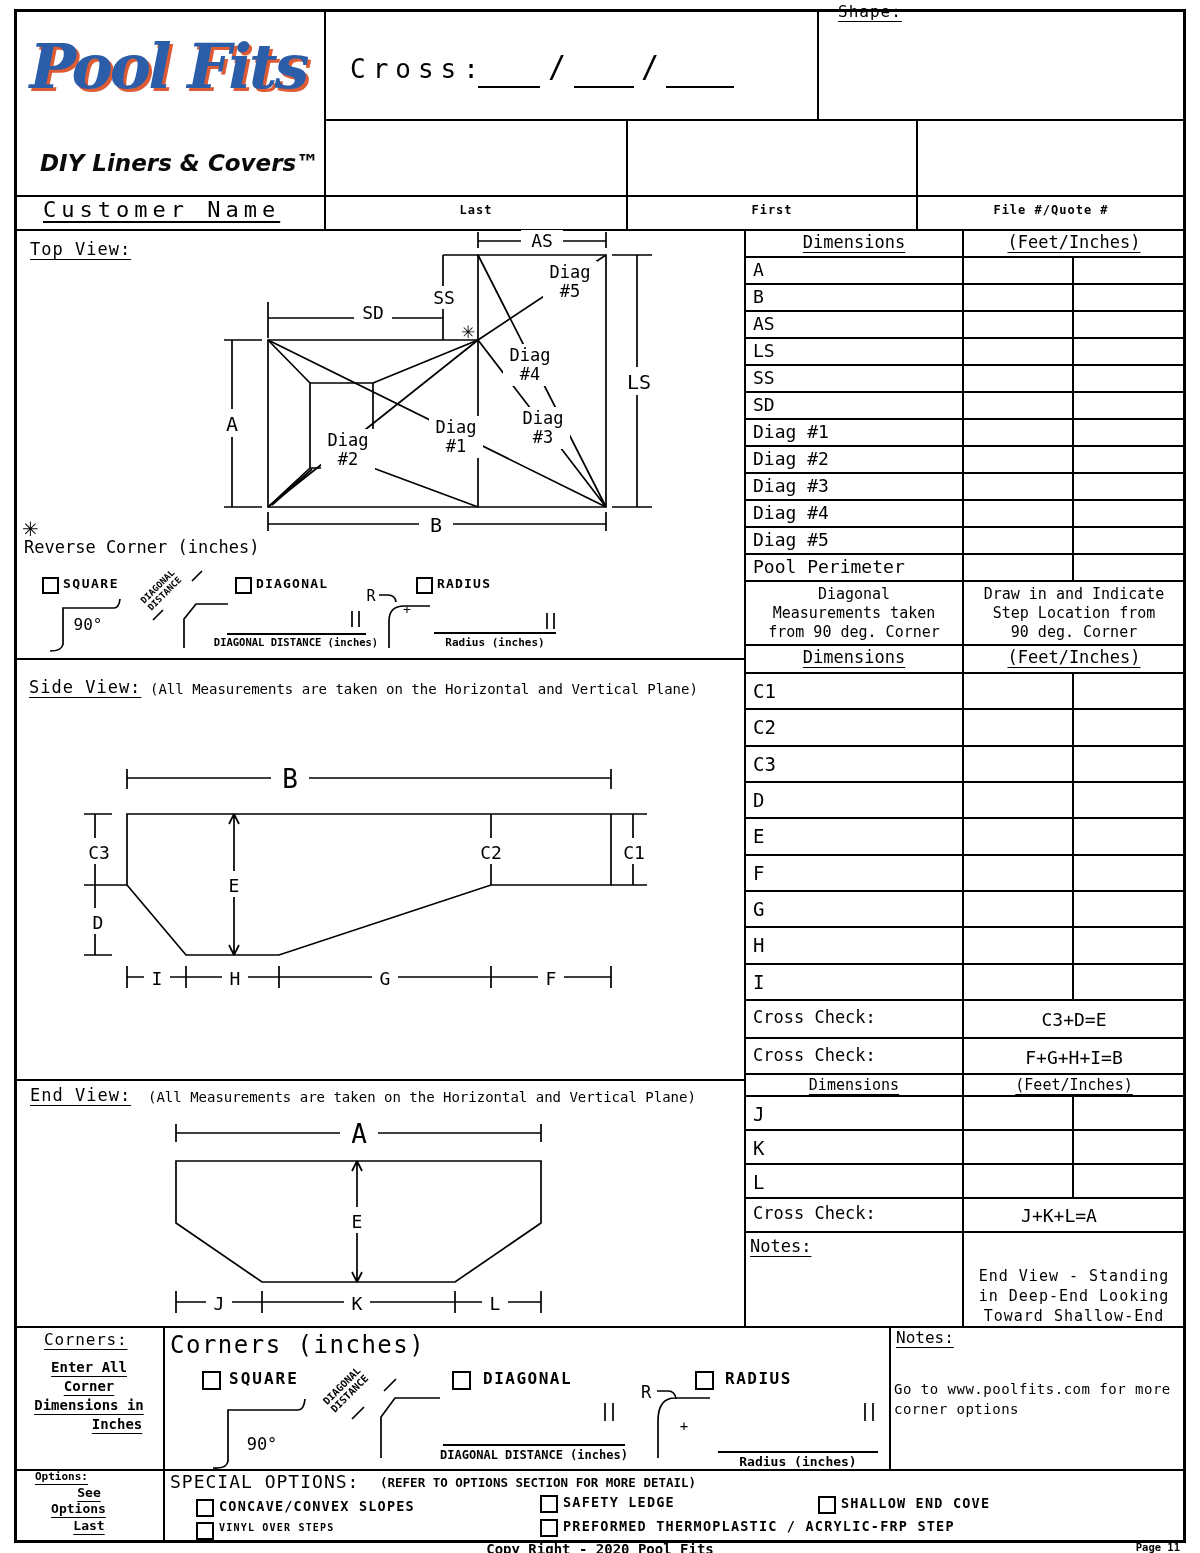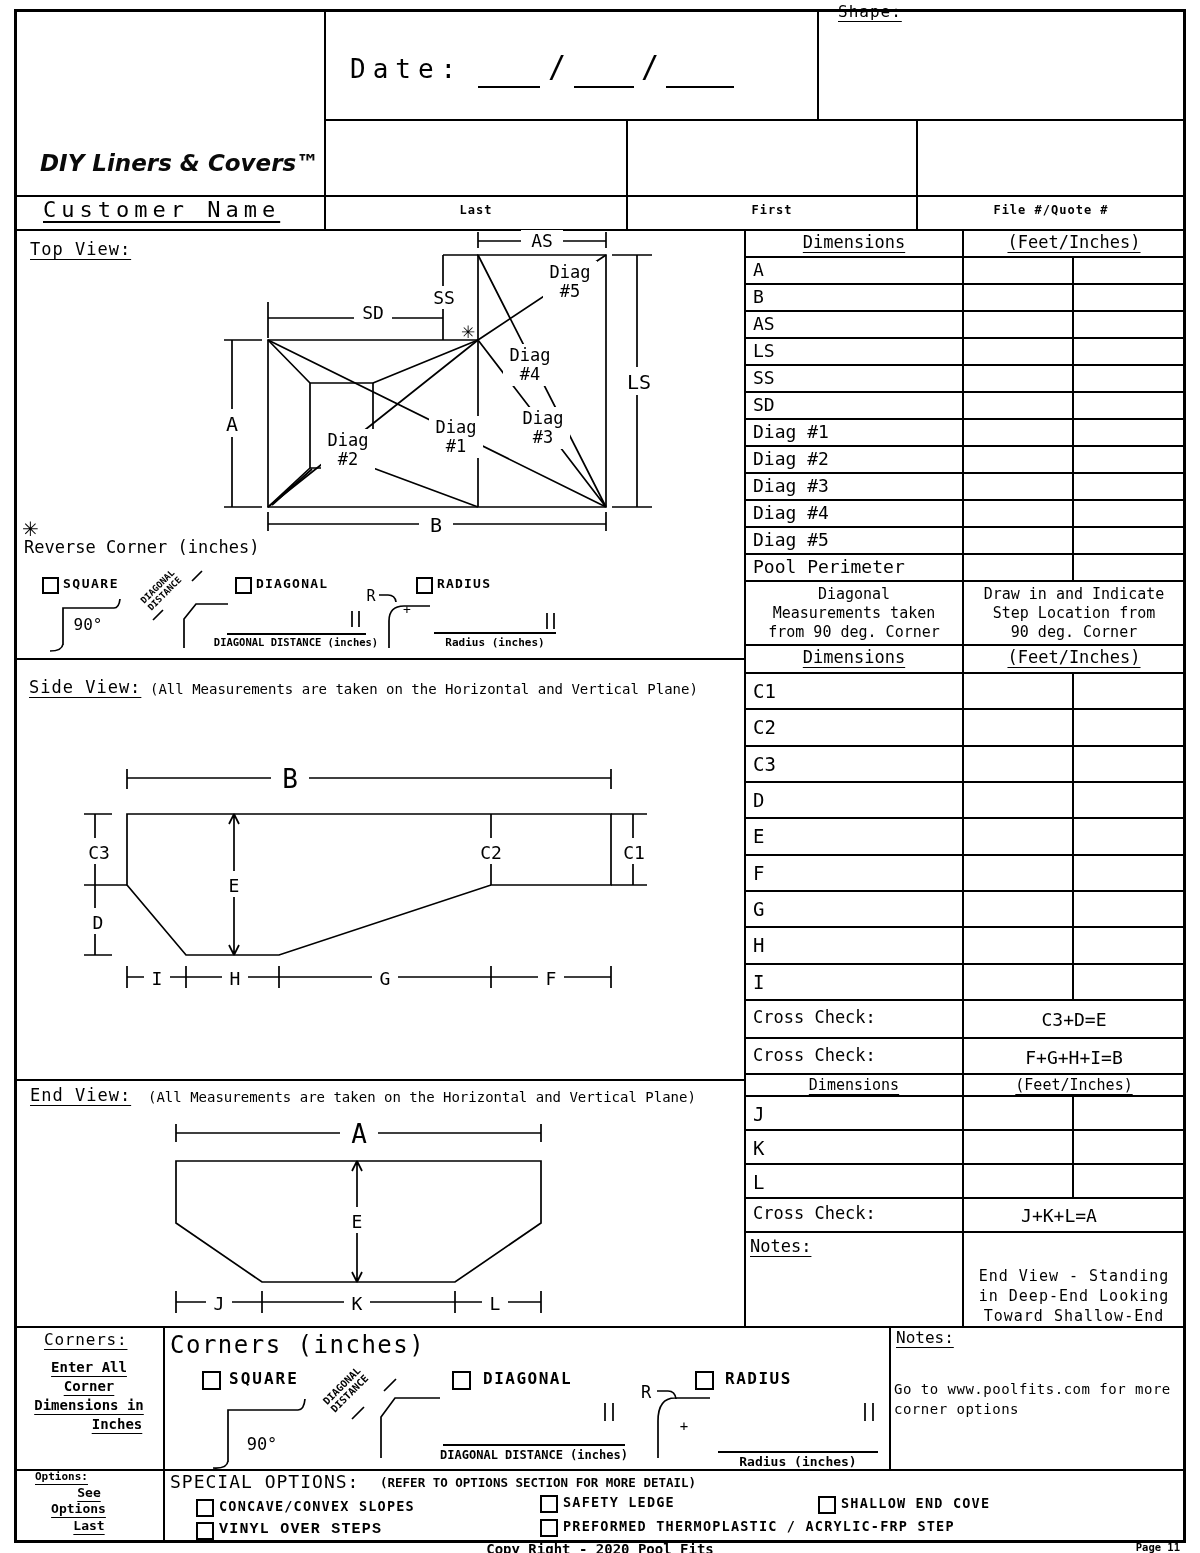--- a/index.html
+++ b/index.html
@@ -80,23 +80,24 @@
   <div class="ln" style="left:916px;top:119px;width:2px;height:111px;"></div>
   <div class="ln" style="left:744px;top:229px;width:2px;height:1098px;"></div>
   <div class="ln" style="left:962px;top:229px;width:2px;height:1098px;"></div>
   <div class="ln" style="left:1072px;top:256px;width:2px;height:326px;"></div>
   <div class="ln" style="left:1072px;top:672px;width:2px;height:328px;"></div>
   <div class="ln" style="left:1072px;top:1095px;width:2px;height:103px;"></div>
   <div class="ln" style="left:163px;top:1326px;width:2px;height:144px;"></div>
   <div class="ln" style="left:889px;top:1326px;width:2px;height:144px;"></div>
   <div class="ln" style="left:163px;top:1469px;width:2px;height:73px;"></div>
 
+  <div class="logo-main">Pool Fits</div>
   <div class="logo-sub">DIY Liners &amp; Covers™</div>
 
-  <span class="lbl" style="left:350px;top:55px;font-size:26px;letter-spacing:7px;">Date:</span>
+  <span class="lbl" style="left:350px;top:55px;font-size:26px;letter-spacing:7px;">Cross:</span>
   <div class="blankfld" style="left:478px;top:58px;width:62px;height:28px;"></div>
   <span class="lbl" style="left:548px;top:50px;font-size:30px;">/</span>
   <div class="blankfld" style="left:574px;top:58px;width:60px;height:28px;"></div>
   <span class="lbl" style="left:641px;top:50px;font-size:30px;">/</span>
   <div class="blankfld" style="left:666px;top:58px;width:68px;height:28px;"></div>
 
   <span class="lbl u" style="left:830px;top:3px;font-size:16px;letter-spacing:1px;margin-left:8px;">Shape:</span>
 
   <span class="lbl u" style="left:43px;top:198px;font-size:22px;letter-spacing:5px;">Customer Name</span>
   <div class="cell" style="left:326px;top:121px;width:299px;height:73px;"></div>
@@ -249,21 +250,21 @@
   <div class="lbl ctr b u" style="left:15px;top:1486px;width:148px;font-size:13px;">See</div>
   <div class="lbl ctr b u" style="left:15px;top:1502px;width:127px;font-size:13px;">Options</div>
   <div class="lbl ctr b u" style="left:15px;top:1519px;width:148px;font-size:13px;">Last</div>
 
   <span class="lbl" style="left:170px;top:1472px;font-size:18px;letter-spacing:1px;">SPECIAL OPTIONS:</span>
   <span class="lbl b" style="left:380px;top:1476px;font-size:12.5px;">(REFER TO OPTIONS SECTION FOR MORE DETAIL)</span>
 
   <div class="cb" style="left:196px;top:1499px;width:14px;height:14px;"></div>
   <span class="lbl b" style="left:219px;top:1499px;font-size:13.5px;letter-spacing:1.2px;">CONCAVE/CONVEX SLOPES</span>
   <div class="cb" style="left:196px;top:1522px;width:14px;height:14px;"></div>
-  <span class="lbl b" style="left:219px;top:1522px;font-size:15px;letter-spacing:1.2px;font-family:Liberation Mono, monospace;">VINYL OVER STEPS</span>
+  <span class="lbl b" style="left:219px;top:1522px;font-size:10px;letter-spacing:1.2px;">VINYL OVER STEPS</span>
   <div class="cb" style="left:540px;top:1495px;width:14px;height:14px;"></div>
   <span class="lbl b" style="left:563px;top:1495px;font-size:13.5px;letter-spacing:1.2px;">SAFETY LEDGE</span>
   <div class="cb" style="left:540px;top:1519px;width:14px;height:14px;"></div>
   <span class="lbl b" style="left:563px;top:1519px;font-size:13.5px;letter-spacing:1.2px;">PREFORMED THERMOPLASTIC / ACRYLIC-FRP STEP</span>
   <div class="cb" style="left:818px;top:1496px;width:14px;height:14px;"></div>
   <span class="lbl b" style="left:841px;top:1496px;font-size:13.5px;letter-spacing:1.2px;">SHALLOW END COVE</span>
 
   <div class="lbl ctr b" style="left:400px;top:1542px;width:400px;font-size:14px;">Copy Right - 2020 Pool Fits</div>
   <div class="lbl rt b" style="left:1080px;top:1542px;width:100px;font-size:10.5px;">Page 11</div>
 

